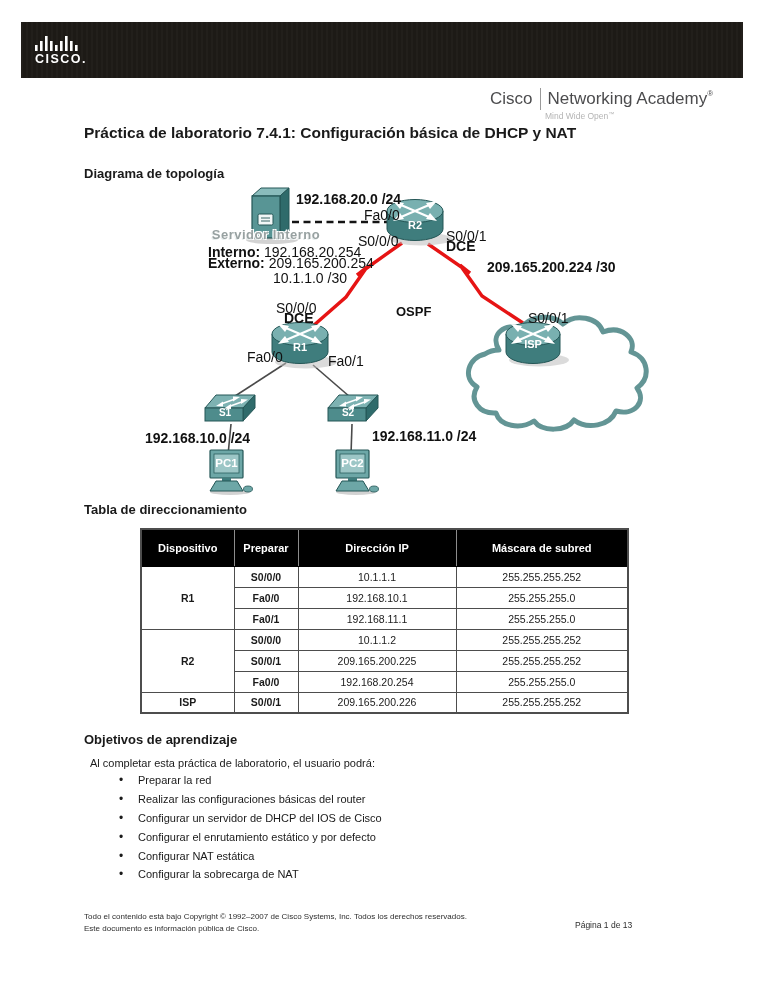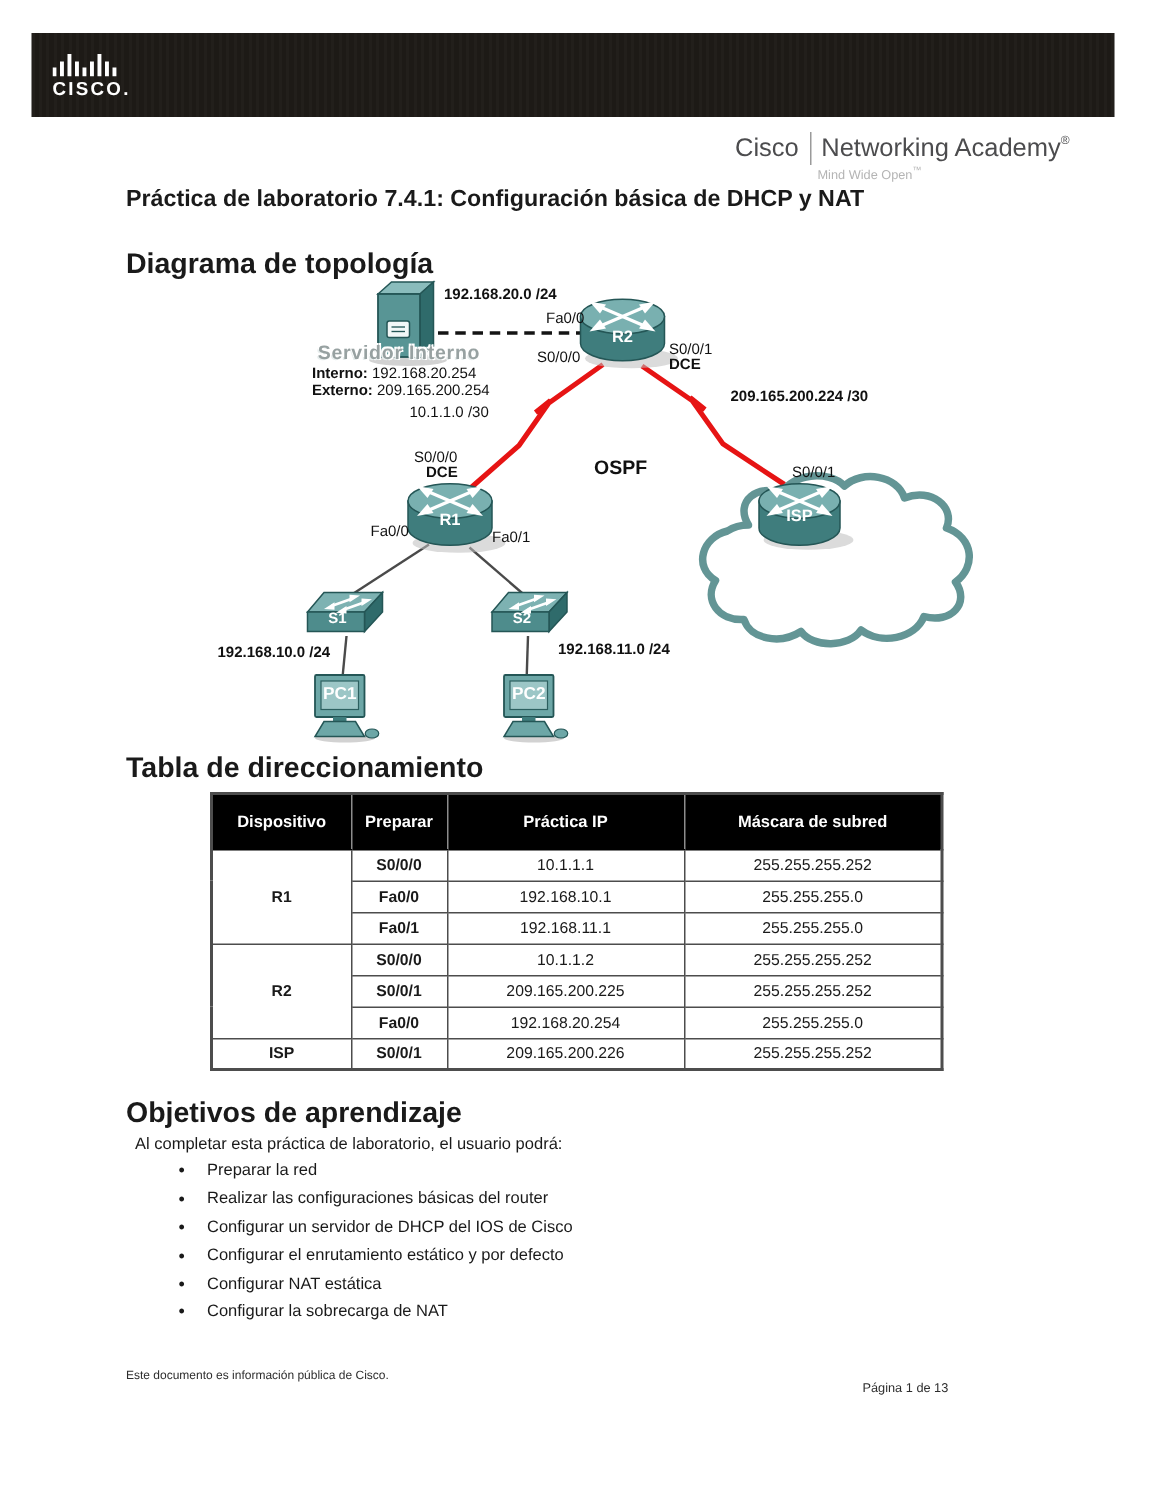--- a/index.html
+++ b/index.html
@@ -20,30 +20,30 @@
   .logo-text { color:#fff; font-weight:bold; font-size:12.5px; letter-spacing:1.5px; margin-top:1px; }
   
   .brand { position:absolute; left:490px; top:88px; width:230px; }
   .brand-row { display:flex; align-items:center; font-size:17px; color:#4c4c4e; }
   .brand-sep { width:1px; height:22px; background:#9a9a9a; margin:0 7px; }
   .brand-reg { font-size:8px; vertical-align:top; position:relative; top:-6px; color:#4c4c4e; }
   .tagline { margin-left:55px; font-size:8.5px; color:#b4b4b4; margin-top:1px; }
   .tagline .tm { font-size:6px; vertical-align:top; }
   
   .title { position:absolute; left:84px; top:124px; font-size:15.5px; font-weight:bold; }
-  .sect { position:absolute; left:84px; font-size:19px; font-weight:bold; }
+  .sect { position:absolute; left:84px; font-size:13px; font-weight:bold; }
   .h-topology { top:166px; }
   .h-table { top:502px; }
   .h-objectives { top:732px; }
   .intro { position:absolute; left:90px; top:757px; font-size:11px; }
   .bullets { position:absolute; left:119px; top:771px; list-style:none; font-size:11px; }
   .bullets li { position:relative; padding-left:19px; height:18.9px; line-height:18.9px; }
   .bullets li::before { content:"•"; position:absolute; left:0; font-size:12px; }
   
-  .tlab { position:absolute; font-size:10px; color:#111; white-space:nowrap; }
+  .tlab { position:absolute; font-size:14px; color:#111; white-space:nowrap; }
   .tlab.b { font-weight:bold; }
   .nodelab { position:absolute; text-align:center; color:#fff; font-weight:bold; white-space:nowrap; }
   .server-name {
     position:absolute; left:198px; top:227px; width:136px; text-align:center;
     font-size:13px; font-weight:bold; color:#97a1a1; letter-spacing:.5px;
     text-shadow:-1px -1px 0 #fff, 1px -1px 0 #fff, -1px 1px 0 #e8eeee, 1px 1px 0 #fff;
   }
   .ospf { font-size:13px; }
   
   .addr-table { position:absolute; left:140px; top:528px; border-collapse:collapse; table-layout:fixed; }
@@ -263,21 +263,21 @@
     <colgroup>
         <col style="width:93px">
         <col style="width:64px">
         <col style="width:158px">
         <col style="width:172px">
       </colgroup>
     <thead>
       <tr>
         <th>Dispositivo</th>
         <th>Preparar</th>
-        <th>Práctica IP</th>
+        <th>Dirección IP</th>
         <th>Máscara de subred</th>
       </tr>
     </thead>
     <tbody>
       <tr>
         <td class="bold" rowspan="3">R1</td>
         <td class="bold">S0/0/0</td>
         <td>10.1.1.1</td>
         <td>255.255.255.252</td>
       </tr>
@@ -320,17 +320,18 @@
   <ul class="bullets">
     <li>Preparar la red</li>
     <li>Realizar las configuraciones básicas del router</li>
     <li>Configurar un servidor de DHCP del IOS de Cisco</li>
     <li>Configurar el enrutamiento estático y por defecto</li>
     <li>Configurar NAT estática</li>
     <li>Configurar la sobrecarga de NAT</li>
   </ul>
 
   <div class="footer-left">
+    <div>Todo el contenido está bajo Copyright © 1992–2007 de Cisco Systems, Inc. Todos los derechos reservados.</div>
     <div>Este documento es información pública de Cisco.</div>
   </div>
   <div class="footer-page">Página 1 de 13</div>
 
 </div>
 
 </body></html>

